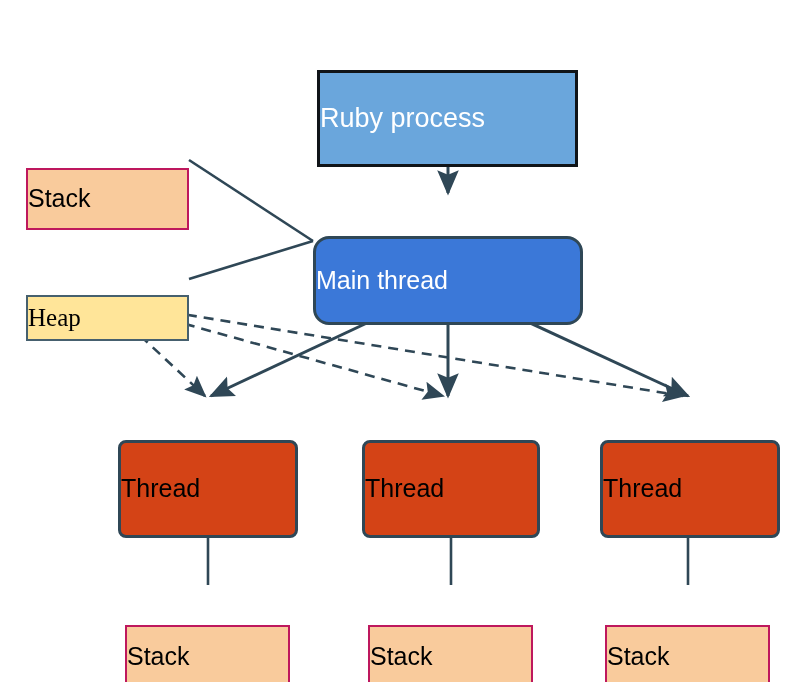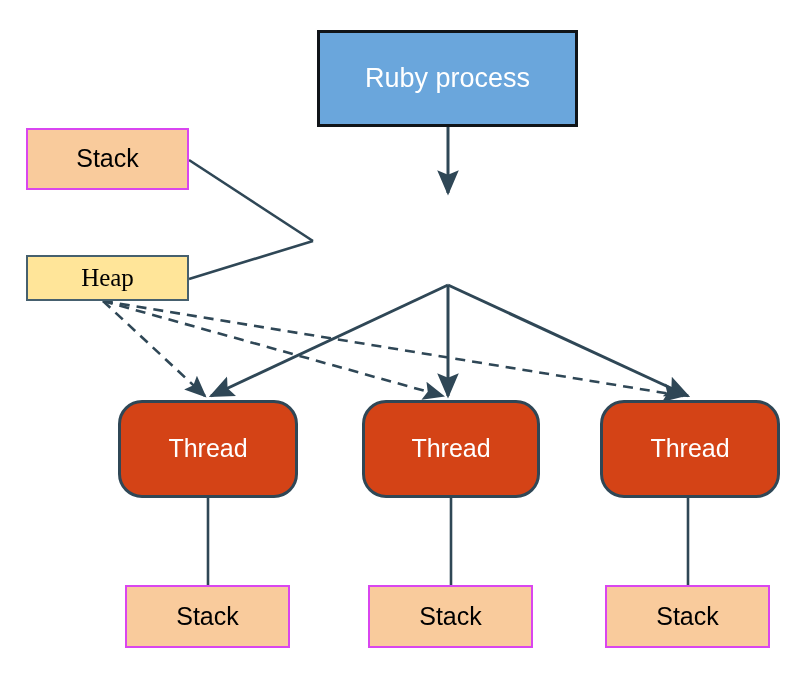--- a/index.html
+++ b/index.html
@@ -23,24 +23,25 @@
     left: 0;
     top: 0;
     width: 794px;
     height: 682px;
   }
   .node {
     position: absolute;
     box-sizing: border-box;
     display: flex;
     align-items: center;
-    justify-content: center;
+    justify-content: flex-start;
     text-align: center;
     line-height: 1.1;
     z-index: 2;
+    margin-top: 40px;
   }
   .node-label {
     display: block;
     white-space: nowrap;
   }
   
   .node-process {
     background: #6aa6dc;
     border: 3px solid #101418;
     color: #ffffff;
@@ -51,28 +52,28 @@
     background: #3b78d8;
     border: 3px solid #2f4756;
     border-radius: 16px;
     color: #ffffff;
     font-size: 25px;
   }
   
   .node-thread {
     background: #d44316;
     border: 3px solid #2f4756;
-    border-radius: 24px;
-    color: #ffffff;
+    border-radius: 8px;
+    color: #000000;
     font-size: 25px;
   }
   
   .node-stack {
     background: #f9cb9c;
-    border: 2px solid #d946ef;
+    border: 2px solid #be185d;
     color: #000000;
     font-size: 25px;
   }
   
   .node-heap {
     background: #ffe599;
     border: 2px solid #46606e;
     color: #000000;
     font-size: 25px;
     font-family: Liberation Serif, serif;
@@ -112,20 +113,23 @@
 
     <line x1="451" y1="498" x2="451" y2="585" stroke="#2f4756" stroke-width="2.6"></line>
 
     <line x1="688" y1="498" x2="688" y2="585" stroke="#2f4756" stroke-width="2.6"></line>
   </svg>
 
   <div class="node node-process" style="left:317px; top:30px; width:261px; height:97px;">
     <span class="node-label">Ruby process</span>
   </div>
 
+  <div class="node node-main-thread" style="left:313px; top:196px; width:270px; height:89px;">
+    <span class="node-label">Main thread</span>
+  </div>
 
   <div class="node node-stack" style="left:26px; top:128px; width:163px; height:62px;">
     <span class="node-label">Stack</span>
   </div>
 
   <div class="node node-heap" style="left:26px; top:255px; width:163px; height:46px;">
     <span class="node-label">Heap</span>
   </div>
 
   <div class="node node-thread" style="left:118px; top:400px; width:180px; height:98px;">

